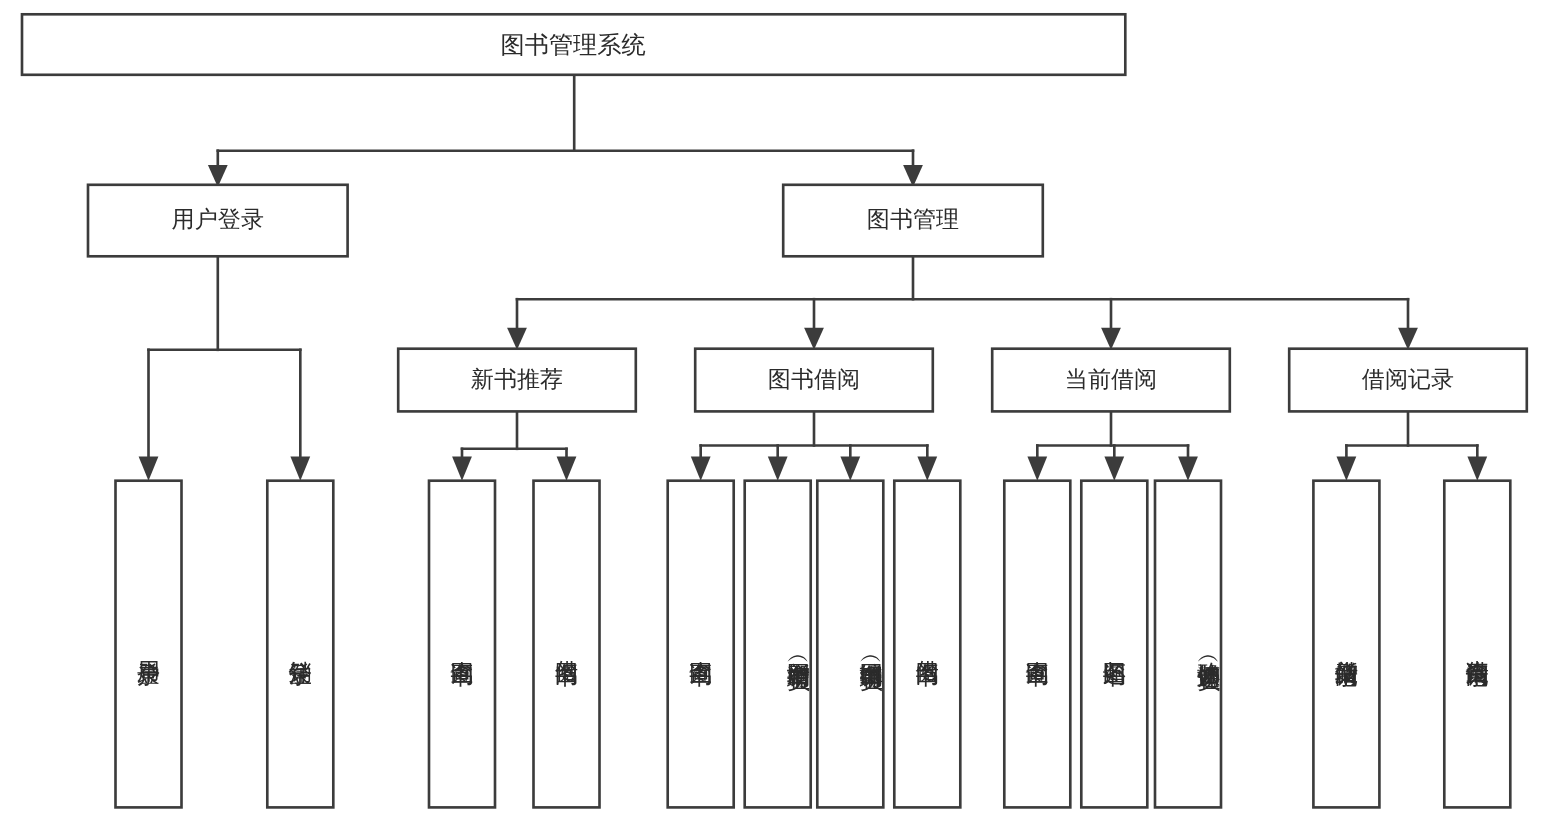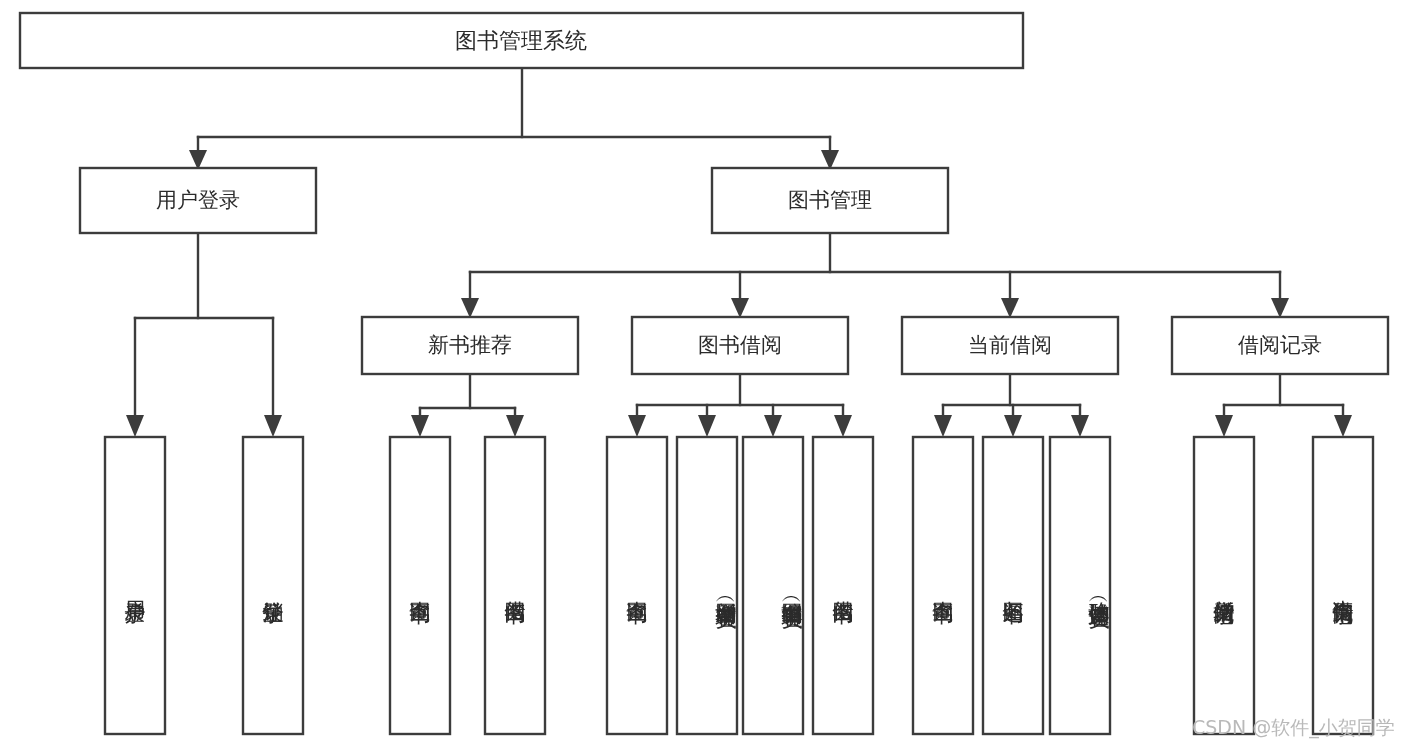--- a/index.html
+++ b/index.html
@@ -150,15 +150,14 @@
   <div class="vlabel" style="left:743px;top:441px;width:60px;height:297px;align-items:flex-start;">编辑图书（管理员）</div>
   <div class="vlabel" style="left:813px;top:437px;width:60px;height:297px;">借阅图书</div>
 
   <div class="vlabel" style="left:913px;top:437px;width:60px;height:297px;">查询图书</div>
   <div class="vlabel" style="left:983px;top:437px;width:60px;height:297px;">归还图书</div>
   <div class="vlabel" style="left:1050px;top:441px;width:60px;height:297px;align-items:flex-start;">确认归还（管理员）</div>
 
   <div class="vlabel" style="left:1194px;top:437px;width:60px;height:297px;">新增借阅记录</div>
   <div class="vlabel" style="left:1313px;top:437px;width:60px;height:297px;">查询借阅记录</div>
 
-  <div class="watermark" style="left:1192px;top:715px;">CSDN @软件_小贺同学</div>
 
 </div>
 
 </body></html>

